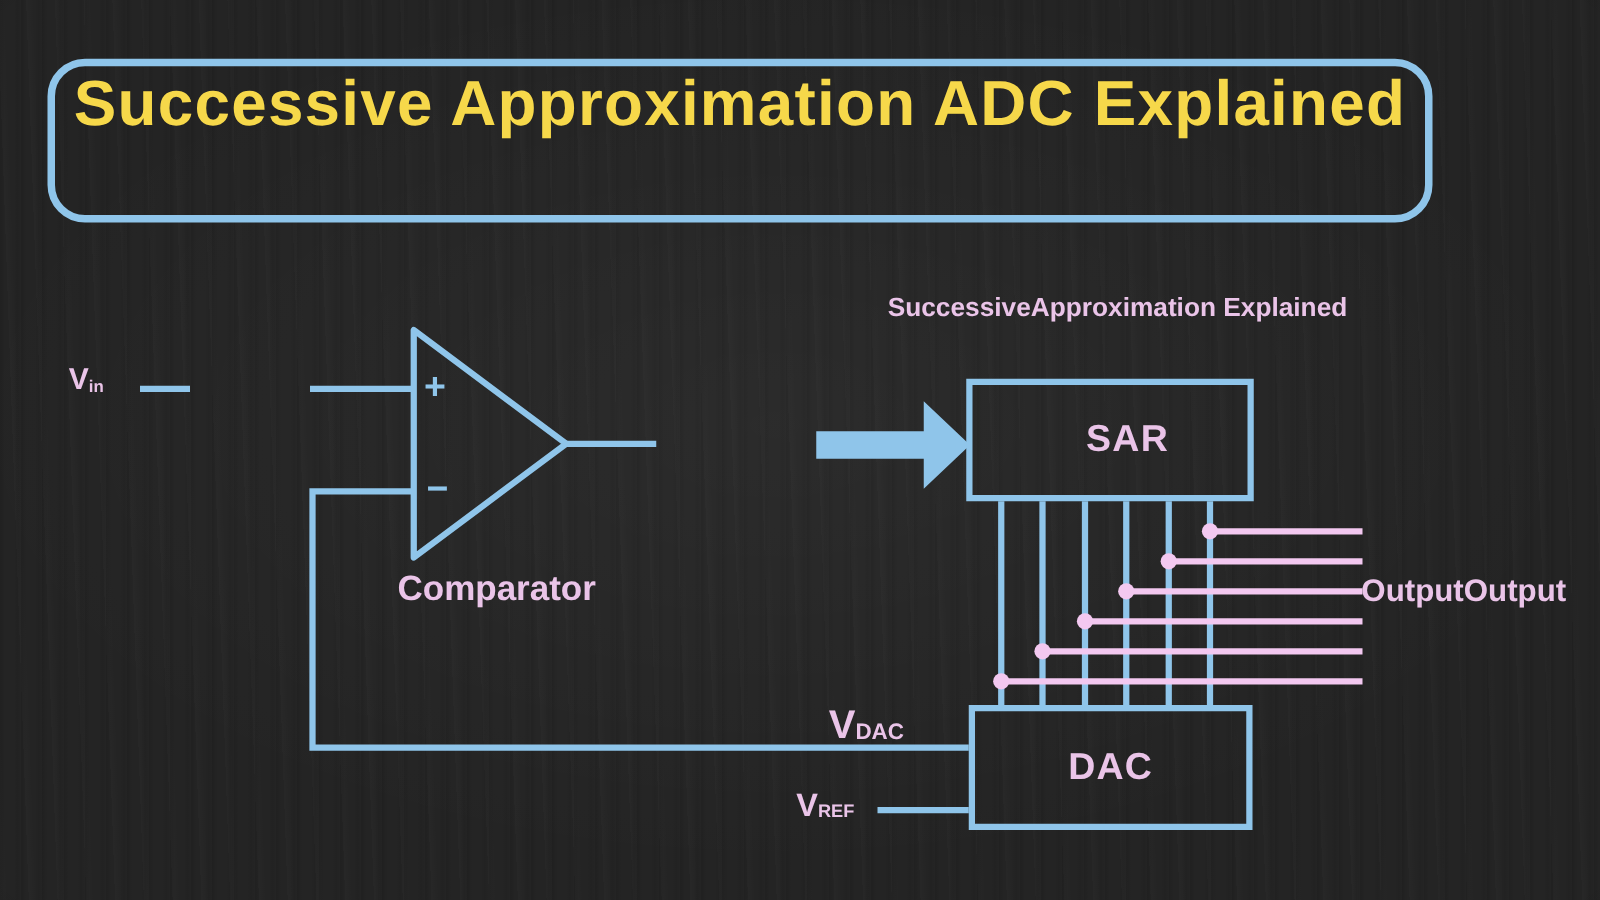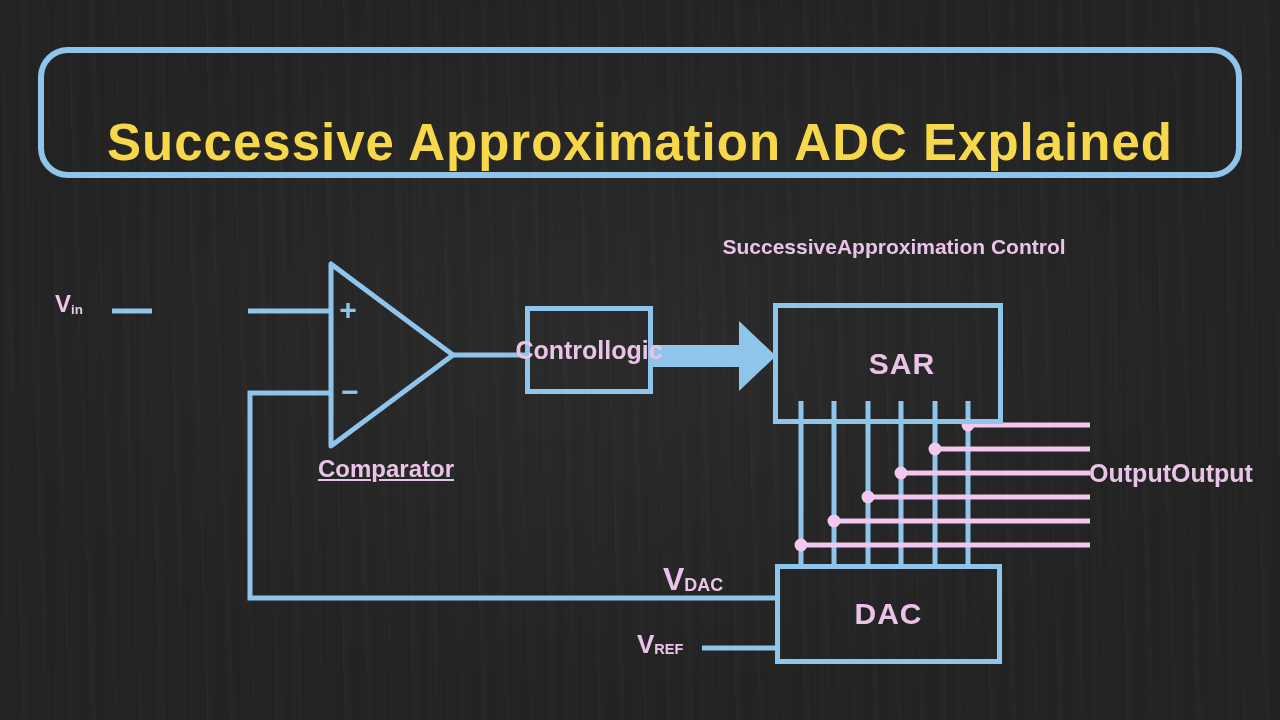--- a/index.html
+++ b/index.html
@@ -18,24 +18,24 @@
     font-family: "Liberation Sans", sans-serif;
     background-color: var(--background);
     background-image:
       radial-gradient(ellipse 950px 520px at 620px 340px, rgba(255,255,255,0.035), rgba(0,0,0,0) 70%),
       repeating-linear-gradient(90deg, rgba(0,0,0,0.10) 0px, rgba(0,0,0,0) 4px, rgba(0,0,0,0) 11px, rgba(0,0,0,0.06) 14px, rgba(0,0,0,0) 17px),
       repeating-linear-gradient(88deg, rgba(255,255,255,0.015) 0px, rgba(0,0,0,0) 6px, rgba(0,0,0,0) 23px),
       radial-gradient(ellipse 1500px 950px at 640px 360px, rgba(0,0,0,0) 55%, rgba(0,0,0,0.45) 100%);
   }
   .title-box {
     position: absolute; left: 38px; top: 47px;
-    width: 1204px; height: 131px; box-sizing: border-box;
+    width: 1108px; height: 131px; box-sizing: border-box;
     border: 6px solid var(--stroke-blue);
     border-radius: 30px;
-    display: flex; align-items: flex-end; justify-content: center;
+    display: flex; align-items: flex-start; justify-content: center;
   }
   .title-text {
     color: var(--title-yellow);
     font-size: 51px; font-weight: bold; letter-spacing: 1px;
     white-space: nowrap;
   }
   .circuit { position: absolute; left: 0; top: 0; }
   .wire { stroke: var(--stroke-blue); stroke-width: 5; fill: none; }
   .tri  { stroke: var(--stroke-blue); stroke-width: 5; fill: none; stroke-linejoin: round; }
   .arrow { fill: var(--stroke-blue); }
@@ -43,26 +43,26 @@
   .node  { fill: var(--line-pink); }
   .box {
     position: absolute; box-sizing: border-box;
     border: 5px solid var(--stroke-blue);
     color: var(--text-pink);
     font-weight: bold; text-align: center;
     display: flex; align-items: center; justify-content: center;
   }
   #sh-box      { left: 152px; top: 277px; width: 96px;  height: 70px;  font-size: 31px; }
   #control-box { left: 525px; top: 306px; width: 128px; height: 88px;  font-size: 25px; }
-  #sar-box     { left: 773px; top: 303px; width: 230px; height: 121px;  font-size: 30px; letter-spacing: 1px; padding-left: 28px; }
+  #sar-box     { left: 773px; top: 303px; width: 230px; height: 98px;  font-size: 30px; letter-spacing: 1px; padding-left: 28px; }
   #dac-box     { left: 775px; top: 564px; width: 227px; height: 100px; font-size: 30px; letter-spacing: 1px; }
   .stack { display: flex; flex-direction: row; line-height: 31px; }
   .plabel { position: absolute; color: var(--text-pink); font-weight: bold; white-space: nowrap; }
   #vin-label        { left: 55px;  top: 290px; font-size: 24px; }
-  #comparator-label { left: 318px; top: 455px; font-size: 24px; text-decoration: underline; }
+  #comparator-label { left: 318px; top: 455px; font-size: 28px; }
   #sar-caption      { left: 894px; top: 233px; transform: translateX(-50%); text-align: center; font-size: 21px; }
   #sar-caption .stack { line-height: 28px; }
   #binary-label     { left: 1171px; top: 457px; transform: translateX(-50%); text-align: center; font-size: 25px; }
   #binary-label .stack { line-height: 33px; }
   #vdac-label { left: 663px; top: 561px; font-size: 32px; }
   #vref-label { left: 637px; top: 629px; font-size: 26px; text-align: center; }
   .sub { font-size: 0.56em; vertical-align: -0.05em; letter-spacing: 0; }
   .sub-lower { vertical-align: -0.18em; }
   .comp-sign {
     position: absolute; color: var(--stroke-blue);
@@ -112,26 +112,20 @@
       <circle class="node" cx="968" cy="425" r="6.5"></circle>
       <circle class="node" cx="935" cy="449" r="6.5"></circle>
       <circle class="node" cx="901" cy="473" r="6.5"></circle>
       <circle class="node" cx="868" cy="497" r="6.5"></circle>
       <circle class="node" cx="834" cy="521" r="6.5"></circle>
       <circle class="node" cx="801" cy="545" r="6.5"></circle>
     </g>
   </svg>
 
 
-  <div class="box" id="control-box">
-    <span class="stack">
-      <span>Control</span>
-      <span>logic</span>
-    </span>
-  </div>
 
   <div class="box" id="sar-box">
     <span>SAR</span>
   </div>
 
   <div class="box" id="dac-box">
     <span>DAC</span>
   </div>
 
   <div class="plabel" id="vin-label">
@@ -139,21 +133,21 @@
   </div>
 
   <div class="comp-sign" id="plus-sign">+</div>
   <div class="comp-sign" id="minus-sign">−</div>
 
   <div class="plabel" id="comparator-label">Comparator</div>
 
   <div class="plabel" id="sar-caption">
     <span class="stack">
       <span>Successive</span>
-      <span>Approximation Control</span>
+      <span>Approximation Explained</span>
     </span>
   </div>
 
   <div class="plabel" id="vdac-label">
     <span>V</span><span class="sub">DAC</span>
   </div>
 
   <div class="plabel" id="vref-label">
     <span>V</span><span class="sub">REF</span>
   </div>

